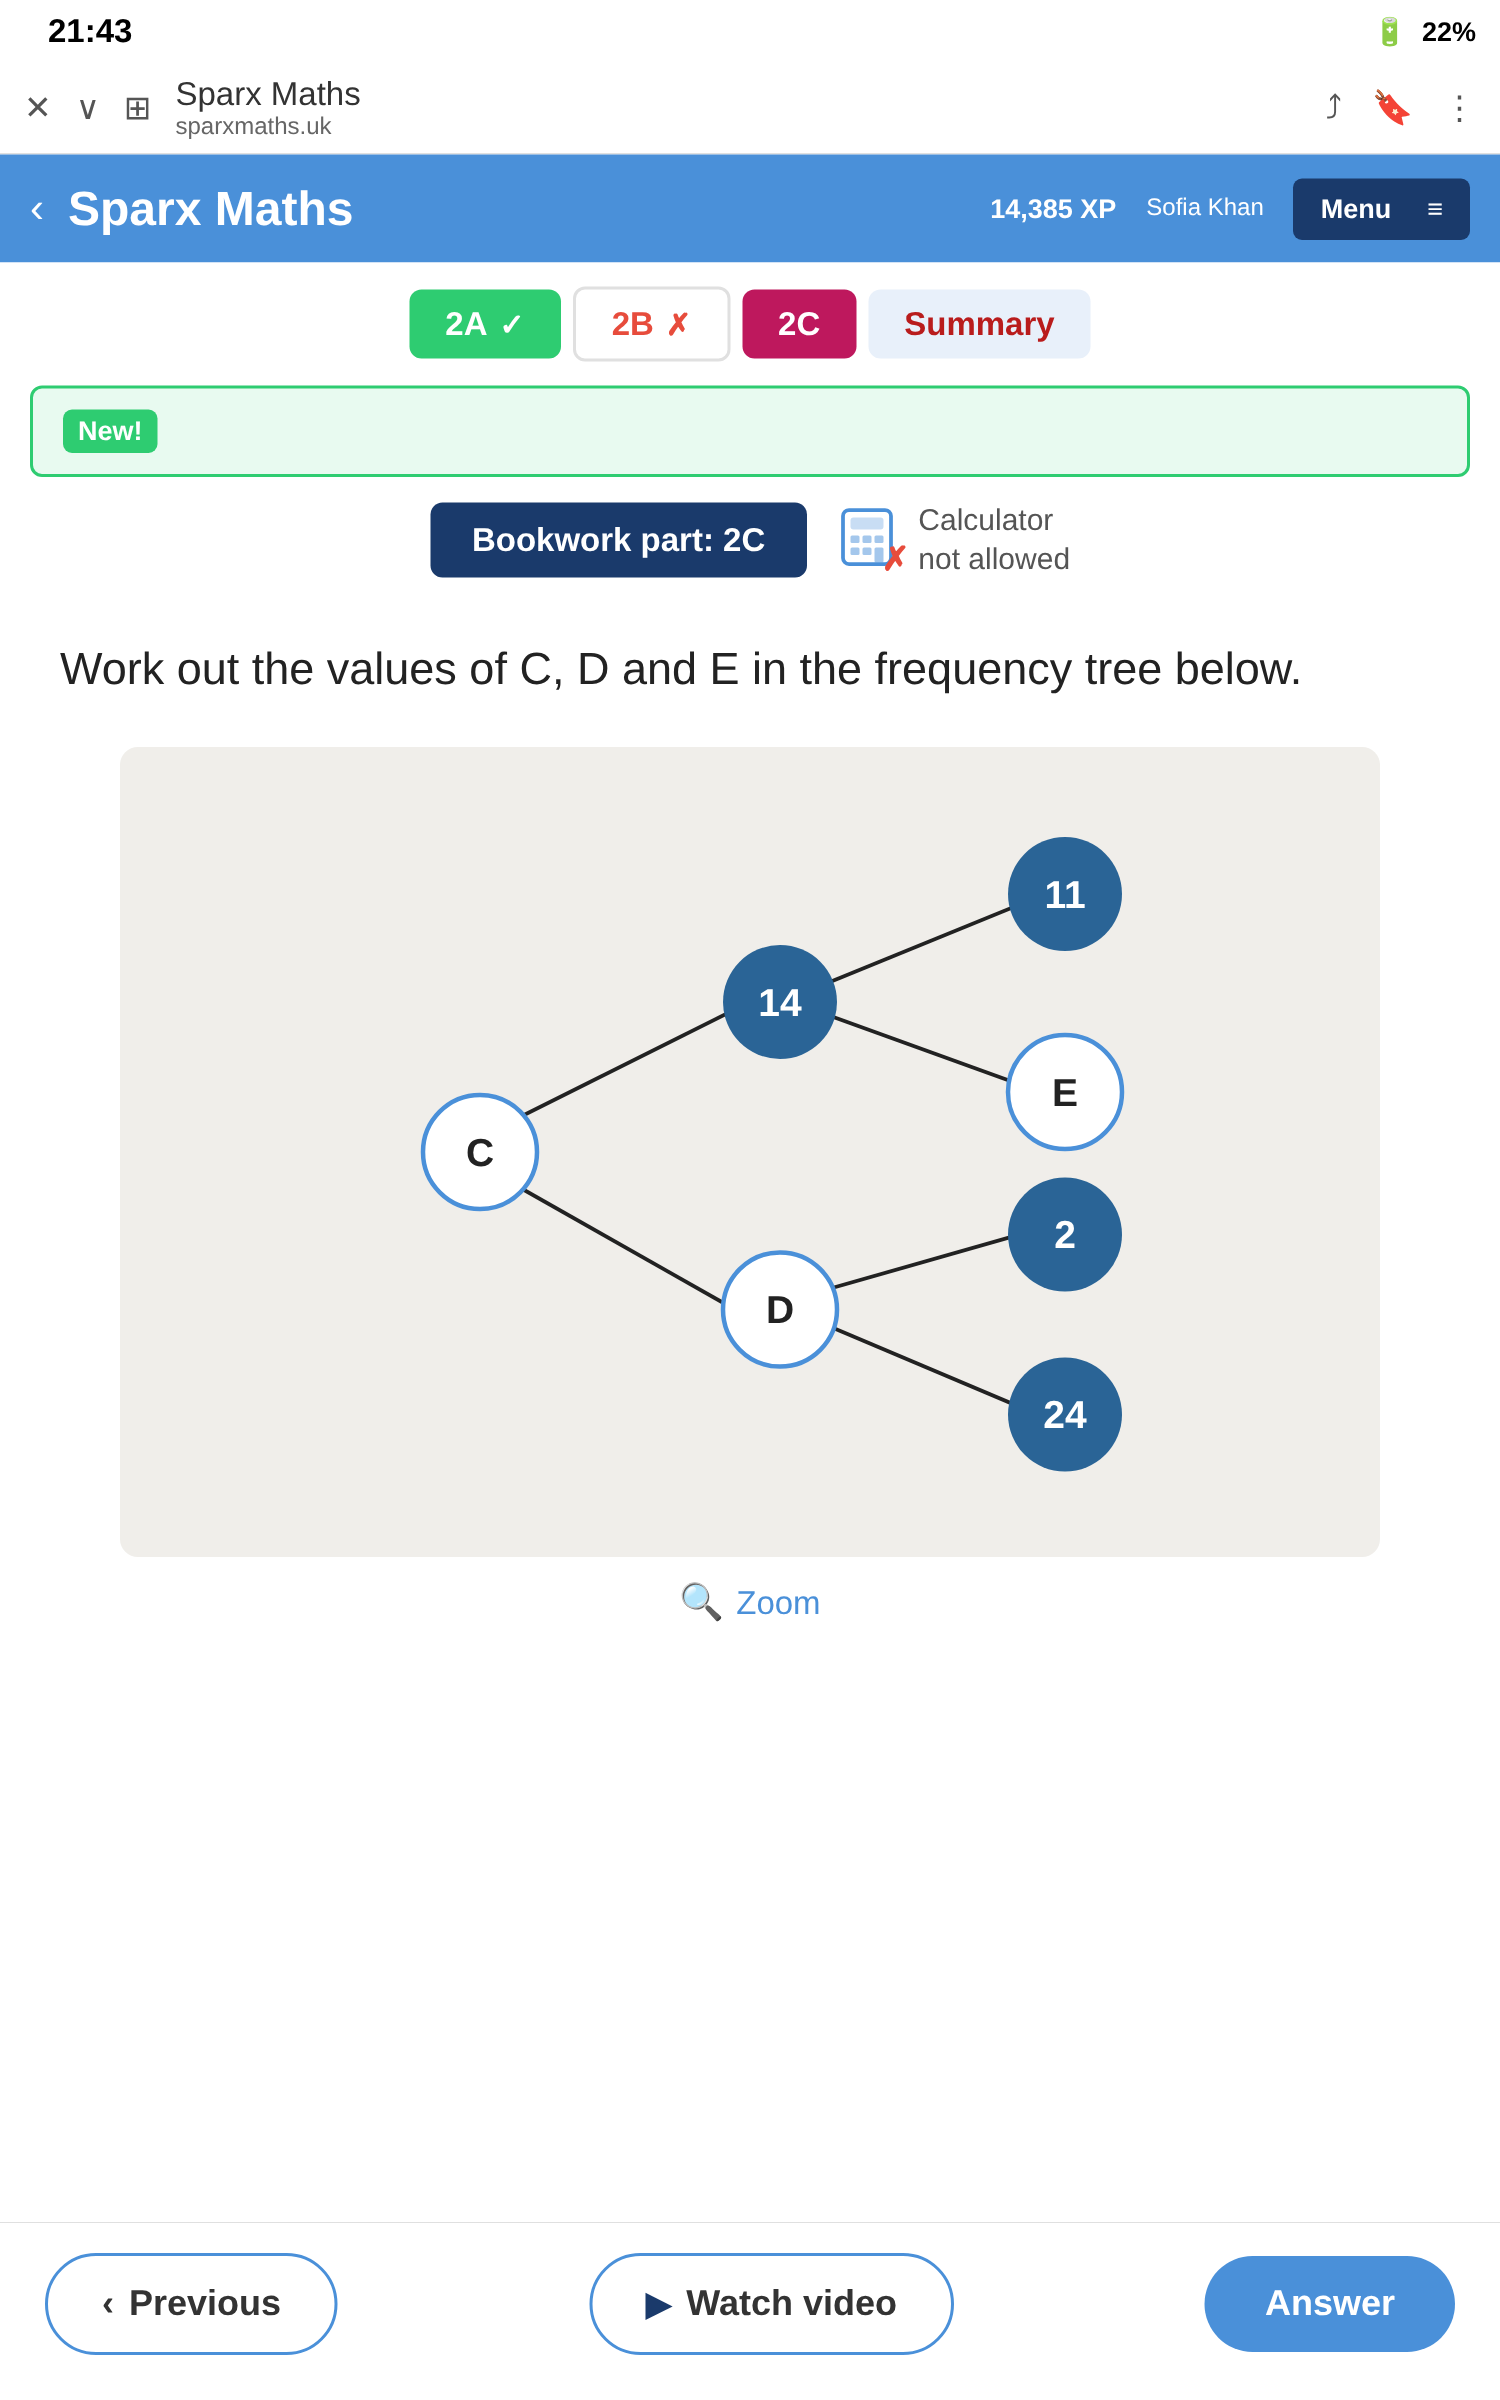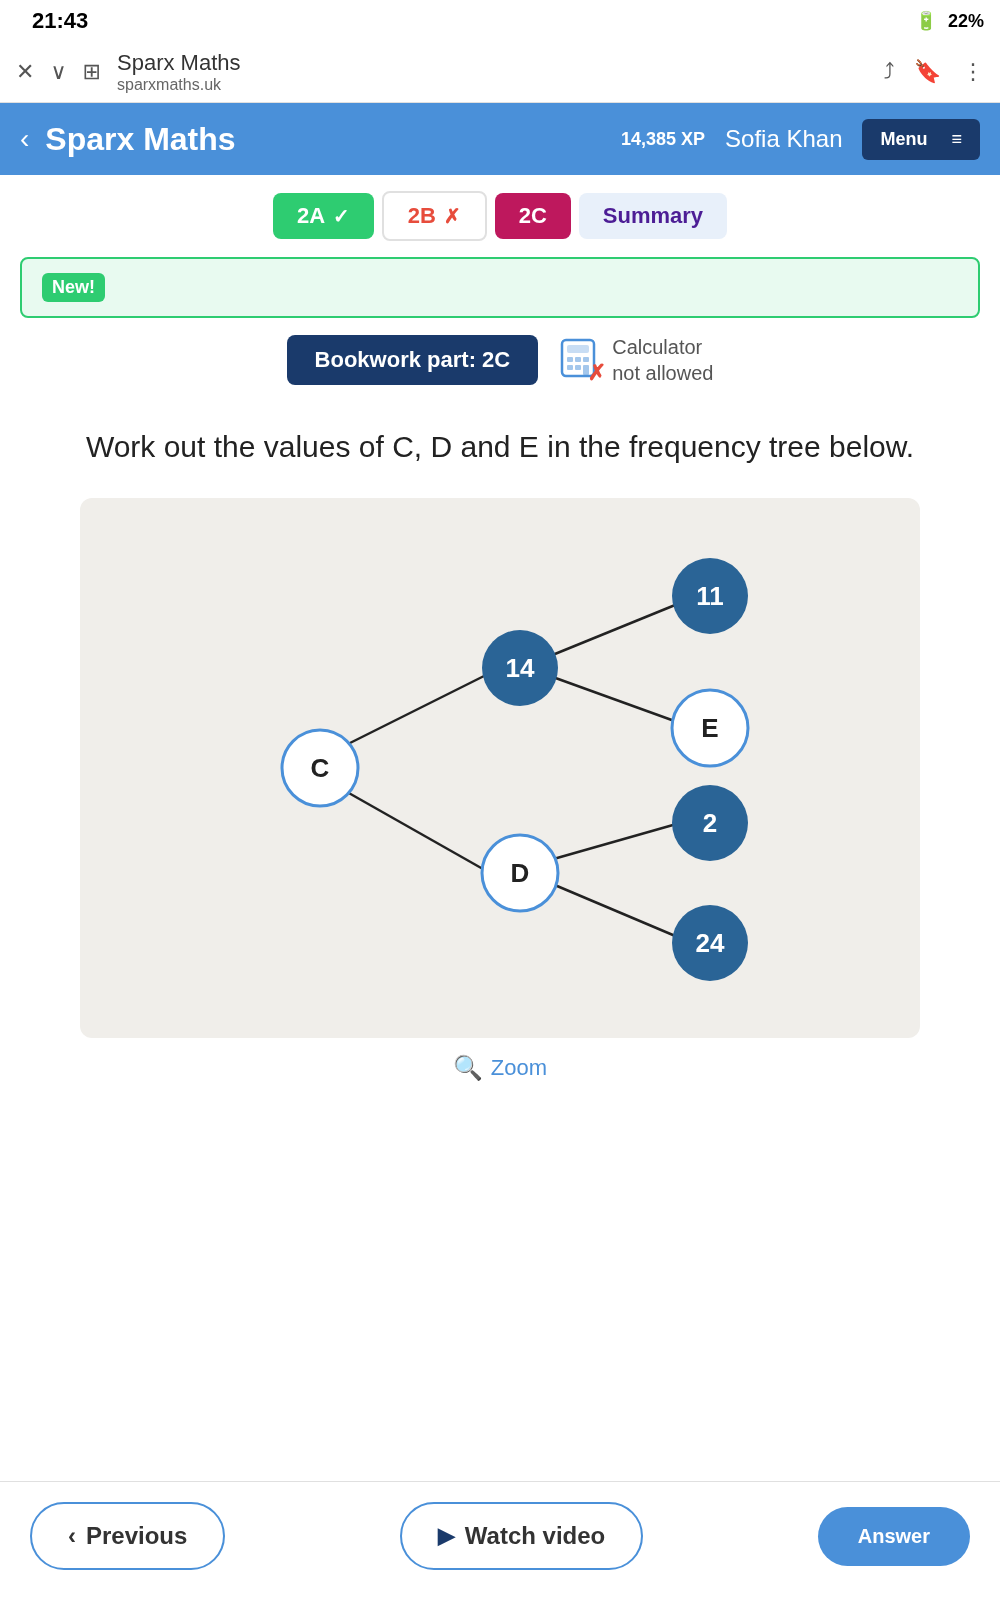--- a/index.html
+++ b/index.html
@@ -61,21 +61,21 @@
       font-weight: 700;
       flex: 1;
     }
     .header-right {
       display: flex;
       align-items: center;
       gap: 20px;
       color: white;
     }
     .xp-text { font-size: 18px; font-weight: 600; }
-    .user-name { font-size: 24px; }
+    .user-name { font-size: 16px; }
     .menu-btn {
       background: #1a3a6b;
       color: white;
       border: none;
       padding: 10px 18px;
       border-radius: 6px;
       font-size: 18px;
       font-weight: 700;
       display: flex;
       align-items: center;
@@ -113,21 +113,21 @@
       display: flex;
       align-items: center;
       gap: 8px;
     }
     .tab-2c {
       background: #be185d;
       color: white;
     }
     .tab-summary {
       background: #e8f0fa;
-      color: #4c1d95;
+      color: #b91c1c;
     }
     .tab-icon { font-size: 20px; }
 
     
     .info-banner {
       background: #e8faf0;
       border: 2px solid #2ecc71;
       border-radius: 8px;
       margin: 0 20px 16px;
       padding: 14px 20px;
@@ -186,21 +186,21 @@
       bottom: -4px;
       right: -4px;
       color: #e74c3c;
       font-size: 22px;
       font-weight: 700;
     }
     .calc-text { line-height: 1.3; }
 
     
     .question-text {
-      text-align: center;
+      text-align: left;
       font-size: 30px;
       font-weight: 400;
       color: #222;
       margin: 40px 40px 30px;
       line-height: 1.4;
     }
 
     
     .diagram-container {
       background: #f0eeea;
@@ -268,21 +268,21 @@
       display: flex;
       align-items: center;
       gap: 10px;
     }
     .btn-answer {
       background: #4a90d9;
       color: white;
       border: none;
       border-radius: 40px;
       padding: 18px 40px;
-      font-size: 20px;
+      font-size: 24px;
       font-weight: 700;
       cursor: pointer;
     }
     .watch-icon { color: #1a3a6b; font-size: 22px; }
 
     
     .bottom-spacer { height: 120px; }
   </style>
 </head>
 <body>

